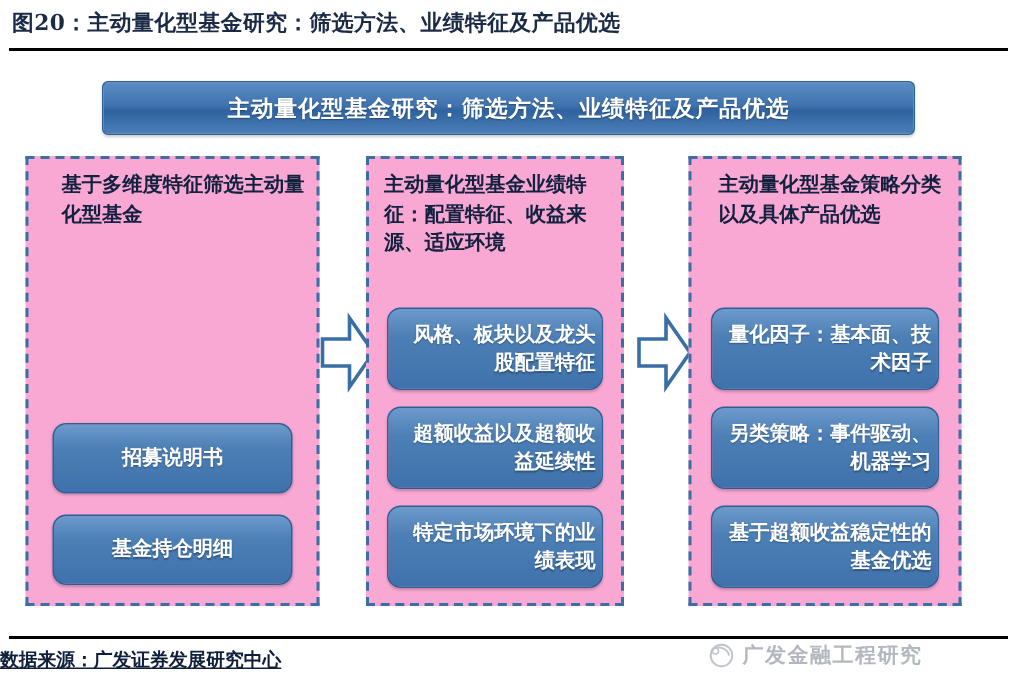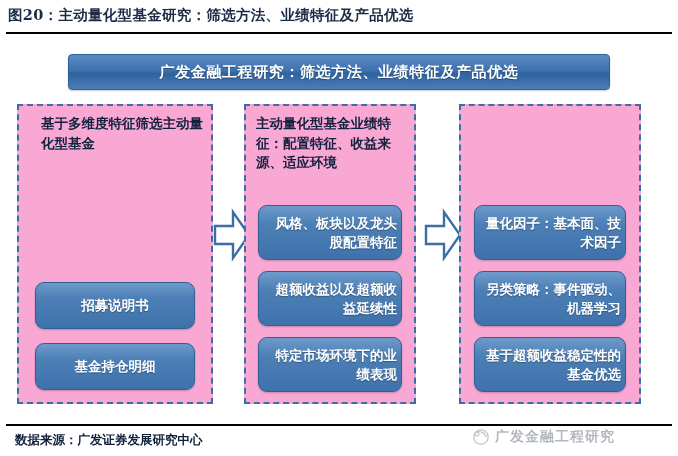--- a/index.html
+++ b/index.html
@@ -39,27 +39,28 @@
   .rule-bottom {
     position: absolute;
     left: 6px;
     top: 424px;
     width: 666px;
     height: 1.5px;
     background: #000000;
   }
   .footer-note {
     position: absolute;
-    left: 15px;
+    left: 0;
     top: 432px;
     font-family: "DejaVu Serif", "Liberation Serif", serif;
     font-size: 12.5px;
     font-weight: bold;
     color: #10203c;
     white-space: nowrap;
+    text-decoration: underline;
   }
 
   
   .banner {
     position: absolute;
     left: 68px;
     top: 54px;
     width: 540px;
     height: 34px;
     border-radius: 4px;
@@ -184,21 +185,21 @@
     white-space: nowrap;
   }
 </style>
 </head>
 <body>
 
 <div class="fig-caption">图20：主动量化型基金研究：筛选方法、业绩特征及产品优选</div>
 <div class="rule-top"></div>
 
 <div class="banner">
-  <span class="banner-text">广发金融工程研究：筛选方法、业绩特征及产品优选</span>
+  <span class="banner-text">主动量化型基金研究：筛选方法、业绩特征及产品优选</span>
 </div>
 
 <div class="panel" id="panel-0">
   <div class="panel-heading">基于多维度特征筛选主动量化型基金</div>
   <div class="chips">
     <div class="chip">招募说明书</div>
     <div class="chip">基金持仓明细</div>
   </div>
 </div>
 
@@ -217,20 +218,21 @@
   </div>
 </div>
 
 <div class="arrow" id="arrow-1">
   <svg viewBox="0 0 38 54" width="38" height="54" aria-hidden="true">
     <polygon points="2,18 20,18 20,4 36,27 20,50 20,36 2,36" fill="#ffffff" stroke="#3a6ea5" stroke-width="2.4" stroke-linejoin="miter"></polygon>
   </svg>
 </div>
 
 <div class="panel" id="panel-2">
+  <div class="panel-heading">主动量化型基金策略分类以及具体产品优选</div>
   <div class="chips">
     <div class="chip">量化因子：基本面、技术因子</div>
     <div class="chip">另类策略：事件驱动、机器学习</div>
     <div class="chip">基于超额收益稳定性的基金优选</div>
   </div>
 </div>
 
 <div class="rule-bottom"></div>
 <div class="footer-note">数据来源：广发证券发展研究中心</div>
 

